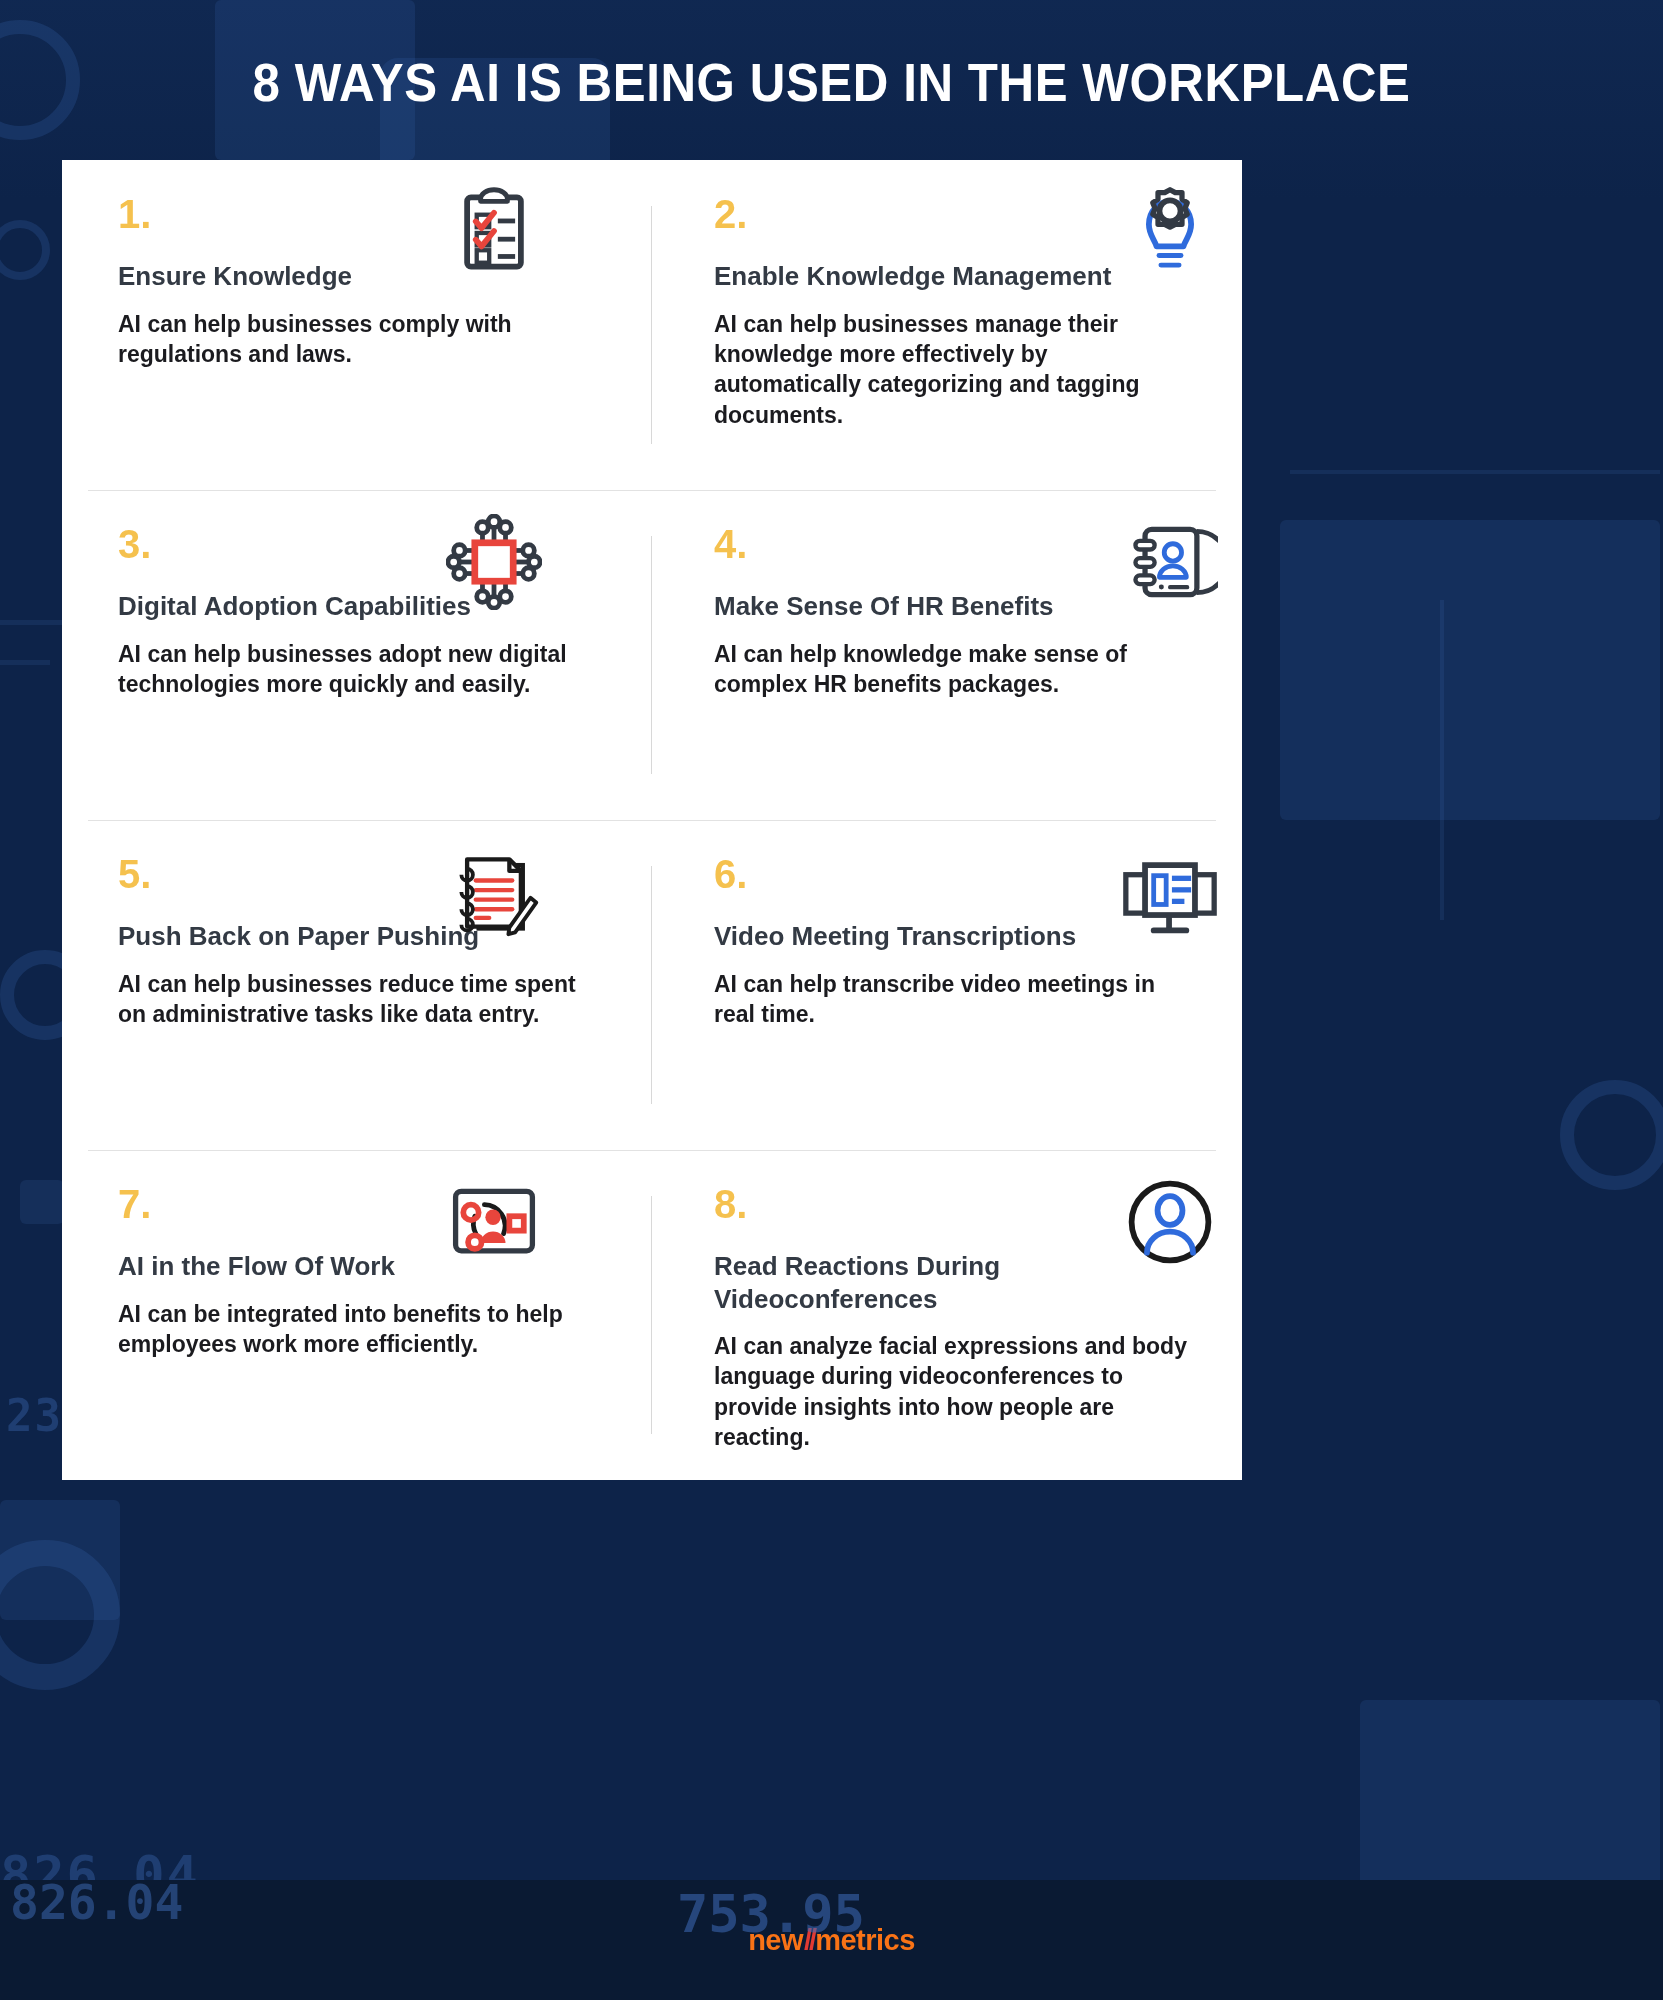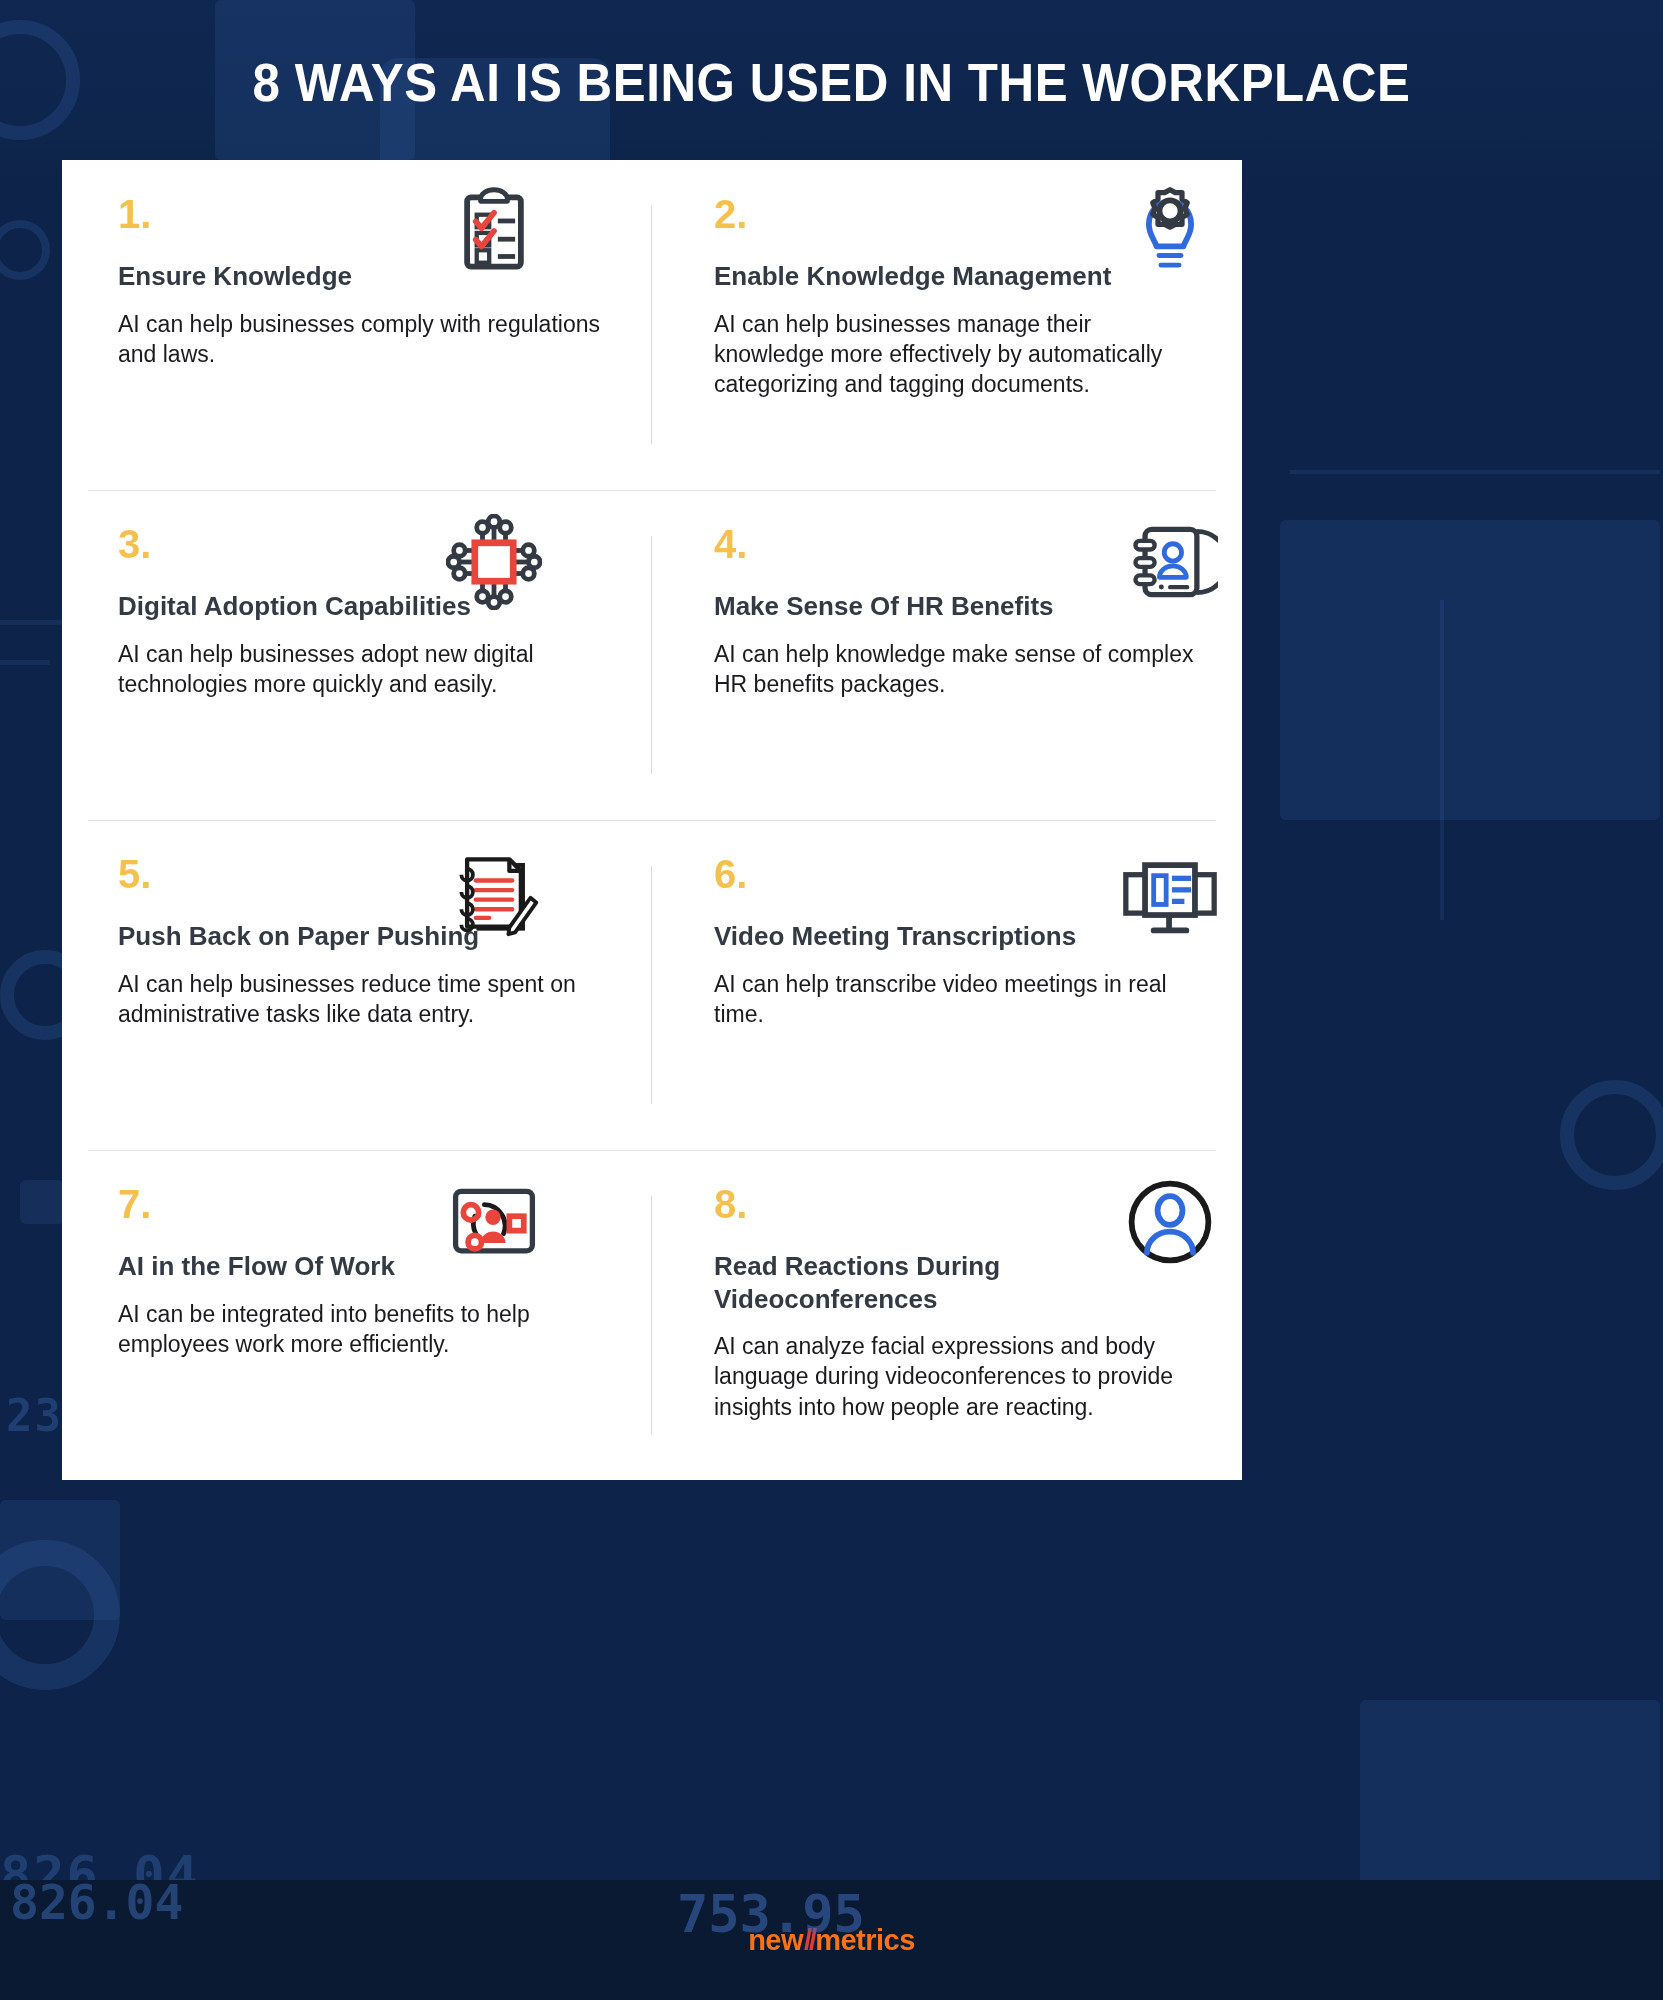--- a/index.html
+++ b/index.html
@@ -135,21 +135,21 @@
     font-size:26px;
     font-weight:bold;
     line-height:1.25;
     margin-bottom:16px;
   }
 
   .body {
     color:#1b1b1f;
     font-size:23px;
     line-height:1.32;
-    font-weight:normal;
+    font-weight:bold;
     max-width:500px;
   }
   .cell.right .body { max-width:560px; }
 
   .icon-wrap {
     position:absolute;
     top:24px;
     right:110px;
     width:96px;
     height:96px;

